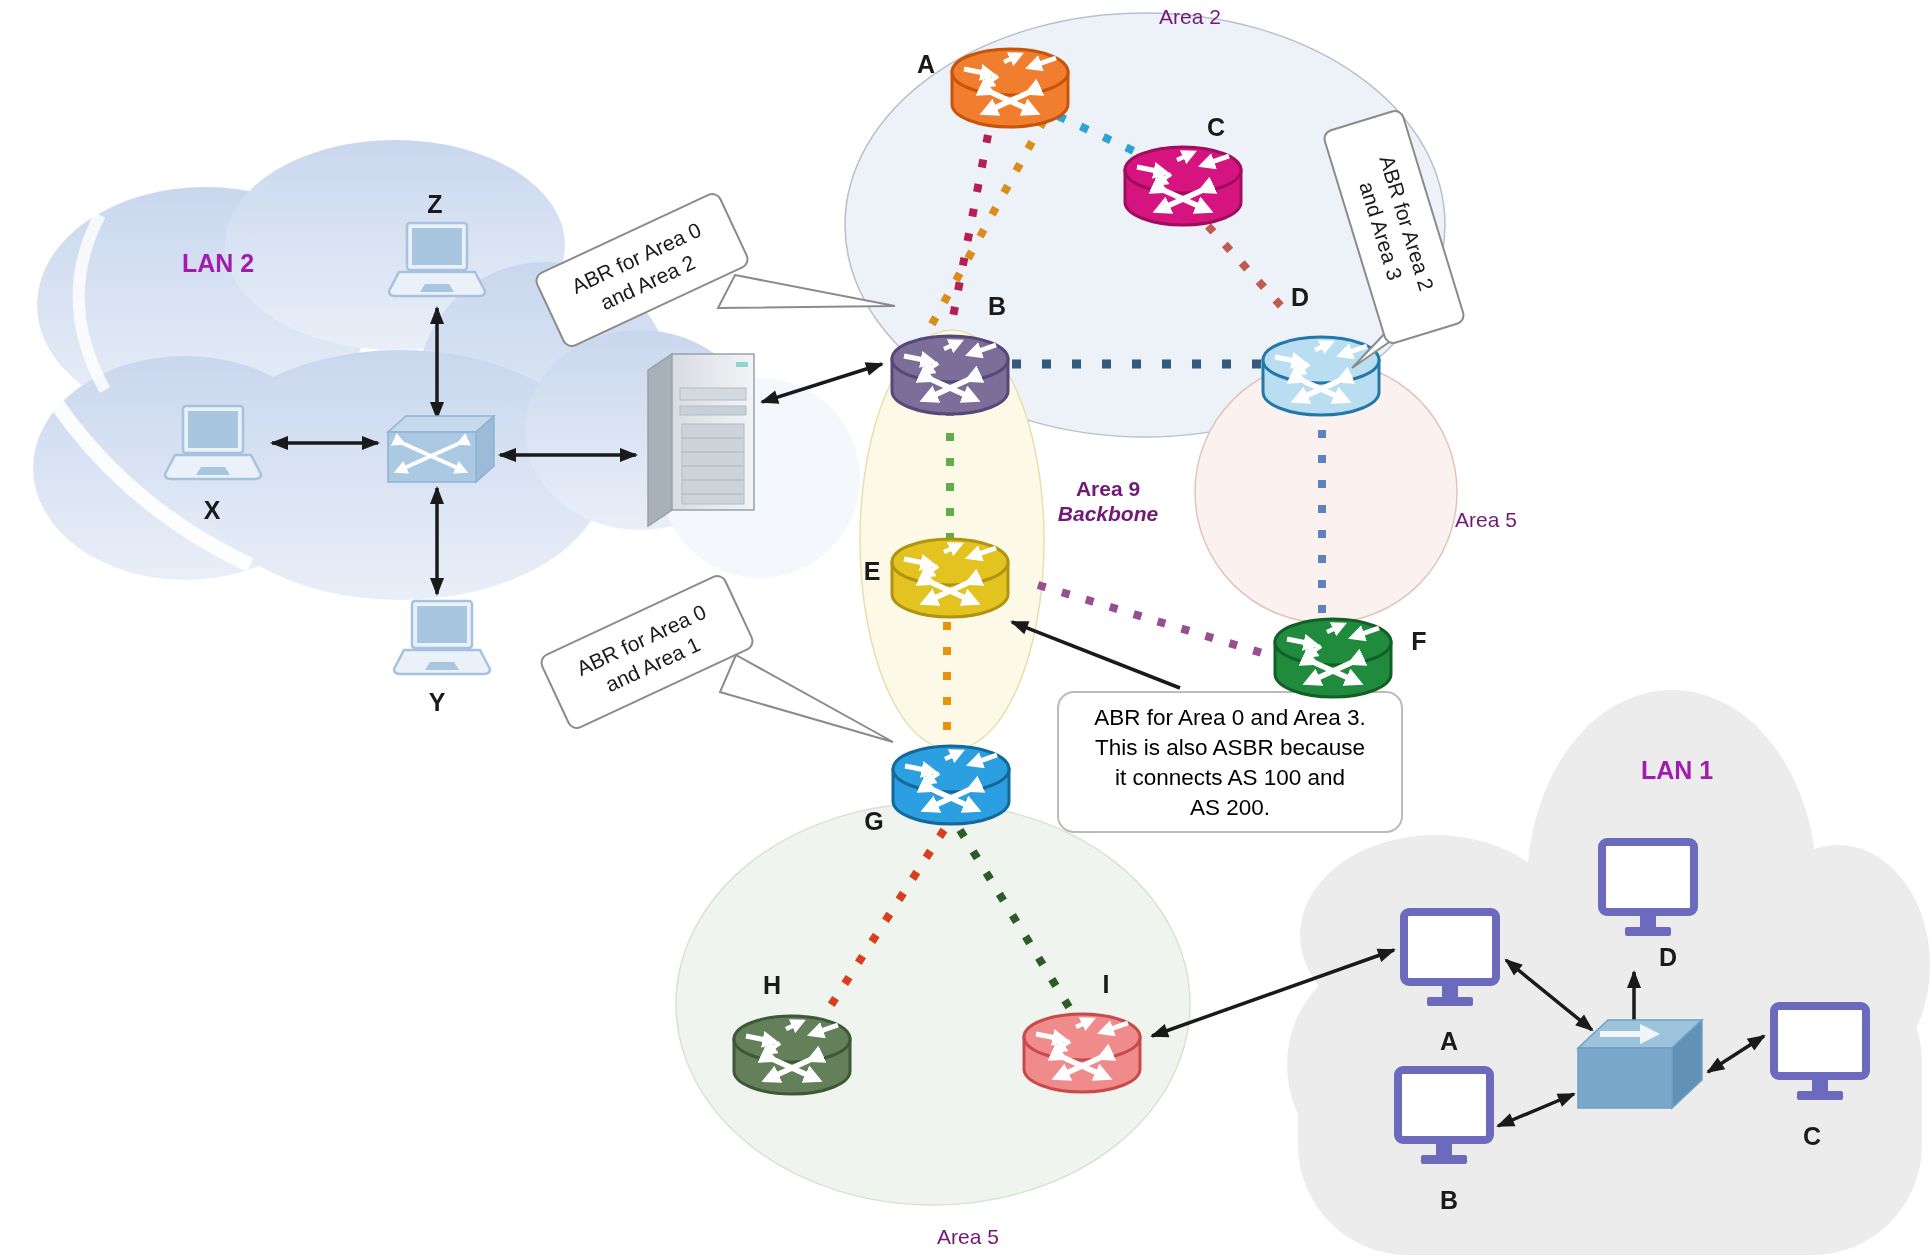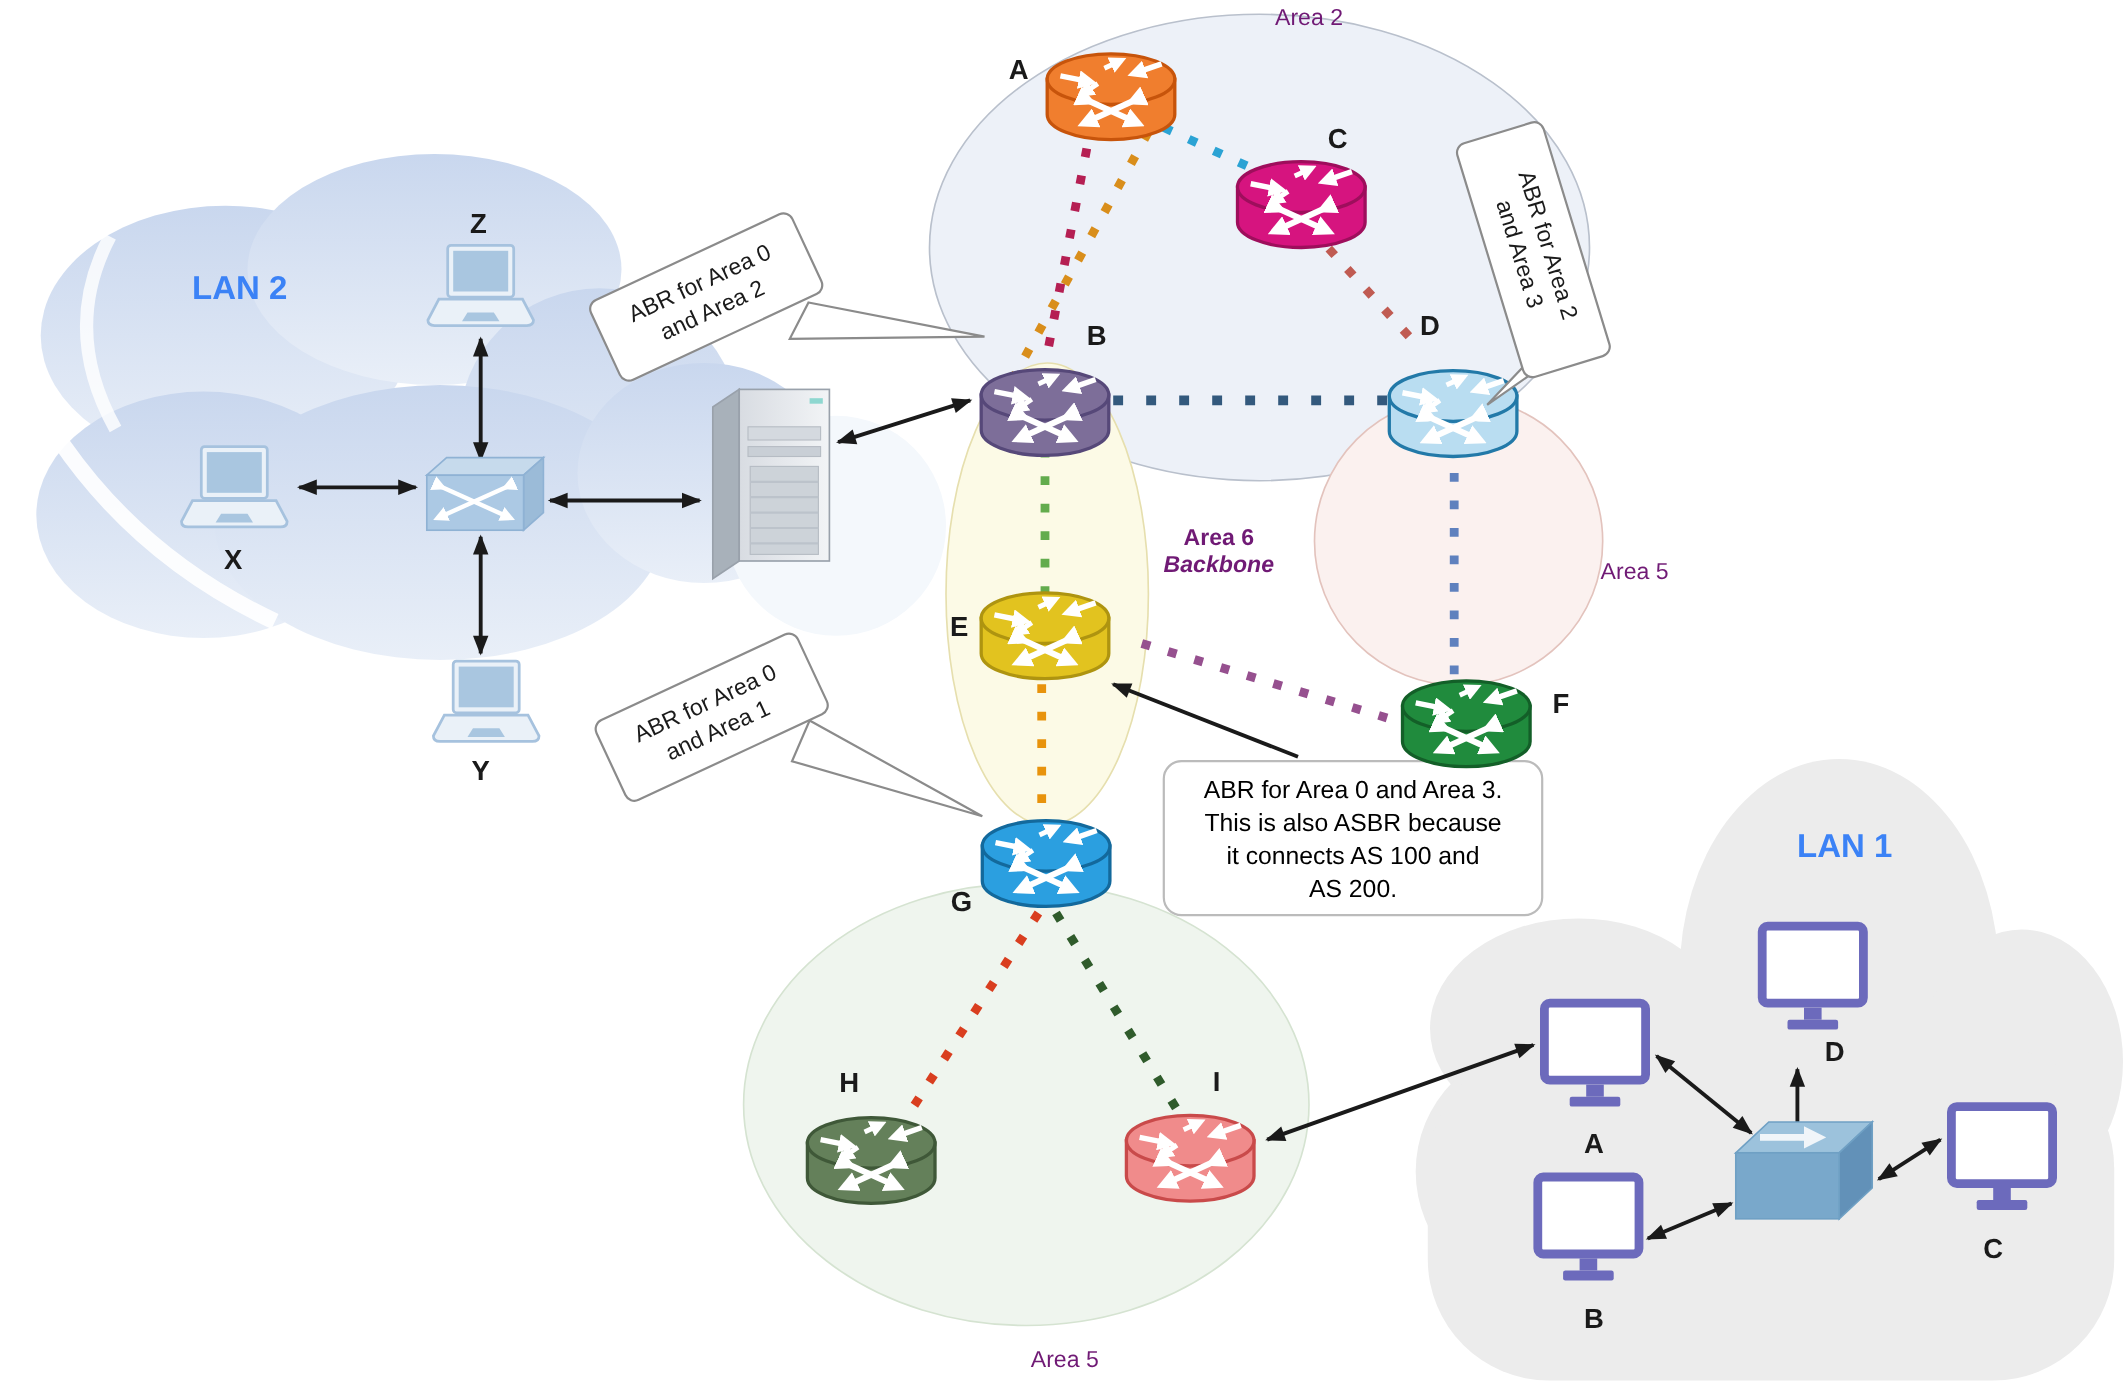--- a/index.html
+++ b/index.html
@@ -6,22 +6,22 @@
   #canvas{position:relative;width:1930px;height:1260px;background:#fff;overflow:hidden;
           font-family:"Liberation Sans", sans-serif;color:#1a1a1a;}
   #canvas svg.layer{position:absolute;left:0;top:0;width:1930px;height:1260px;}
   .dots{fill:none;stroke-width:8;stroke-dasharray:8 17;}
   .dots-thick{fill:none;stroke-width:9;stroke-dasharray:9 21;}
   .arr{stroke:#1a1a1a;stroke-width:3.5;fill:none;}
   .lbl{position:absolute;transform:translate(-50%,-50%);font-weight:700;font-size:25px;
        white-space:nowrap;color:#1a1a1a;}
   .area-lbl{position:absolute;transform:translate(-50%,-50%);font-weight:400;font-size:21px;
        white-space:nowrap;color:#701a75;}
-  .lan-lbl{position:absolute;transform:translate(-50%,-50%);font-weight:700;font-size:30px;
-       white-space:nowrap;color:#3b82f6;}
+  .lan-lbl{position:absolute;transform:translate(-50%,-50%);font-weight:700;font-size:25px;
+       white-space:nowrap;color:#a21caf;}
   .callout{position:absolute;background:#fff;border:2px solid #8b8b8b;border-radius:10px;
        text-align:center;font-size:21px;line-height:27px;color:#1a1a1a;
        display:flex;flex-direction:column;justify-content:center;}
   .c-small{width:200px;height:78px;}
   .c2box{width:220px;height:80px;}
 </style>
 </head>
 <body>
 
 <div id="canvas">
@@ -192,21 +192,21 @@
   <div>ABR for Area 0</div>
   <div>and Area 1</div>
 </div>
 
 <div class="callout c2box" style="left:1282px;top:185px;transform:rotate(73deg);">
   <div>ABR for Area 2</div>
   <div>and Area 3</div>
 </div>
 
 <div class="area-lbl" style="left:1190px;top:17px;">Area 2</div>
-<div class="area-lbl" style="left:1108px;top:489px;font-weight:700;">Area 6</div>
+<div class="area-lbl" style="left:1108px;top:489px;font-weight:700;">Area 9</div>
 <div class="area-lbl" style="left:1108px;top:514px;font-weight:700;font-style:italic;">Backbone</div>
 <div class="area-lbl" style="left:1486px;top:520px;">Area 5</div>
 <div class="area-lbl" style="left:968px;top:1237px;">Area 5</div>
 
 <div class="lan-lbl" style="left:218px;top:263px;">LAN 2</div>
 <div class="lan-lbl" style="left:1677px;top:770px;">LAN 1</div>
 
 <div class="lbl" style="left:926px;top:64px;">A</div>
 <div class="lbl" style="left:997px;top:306px;">B</div>
 <div class="lbl" style="left:1216px;top:127px;">C</div>

